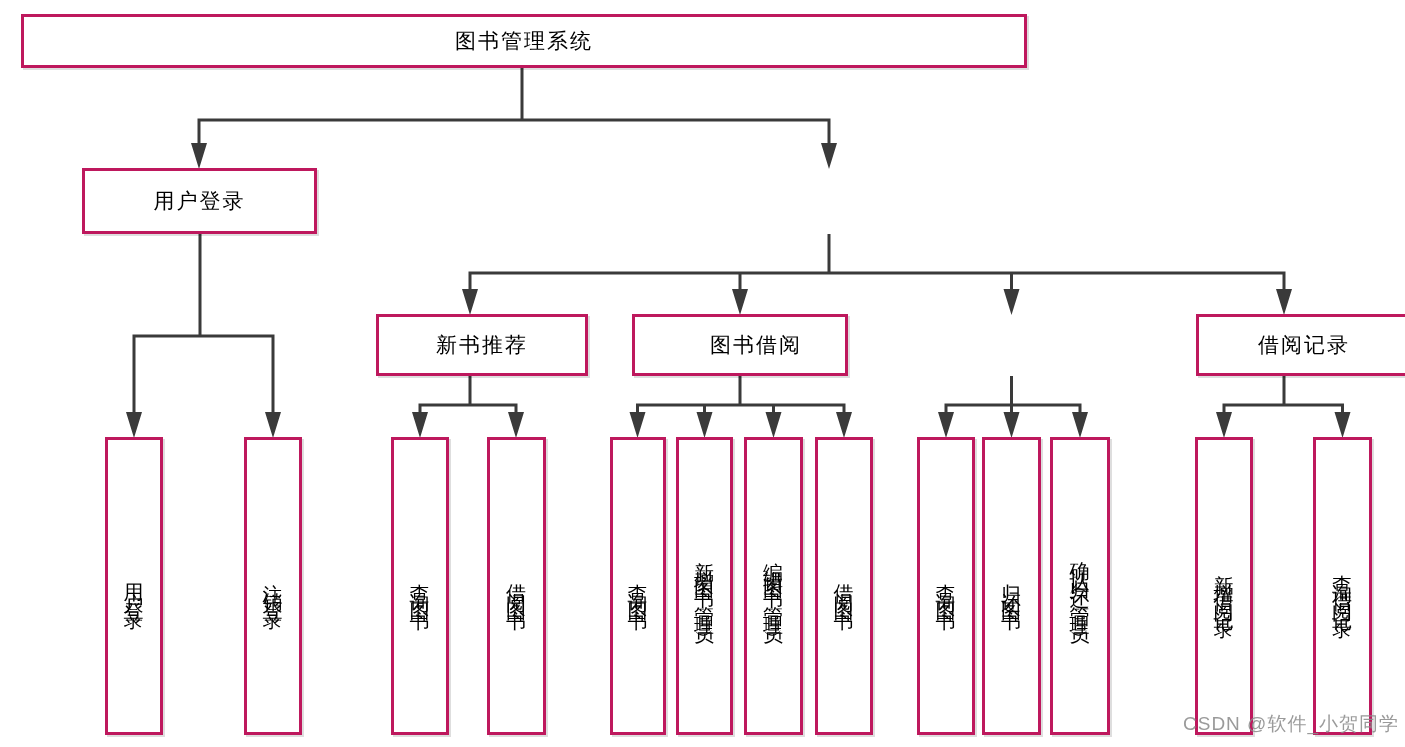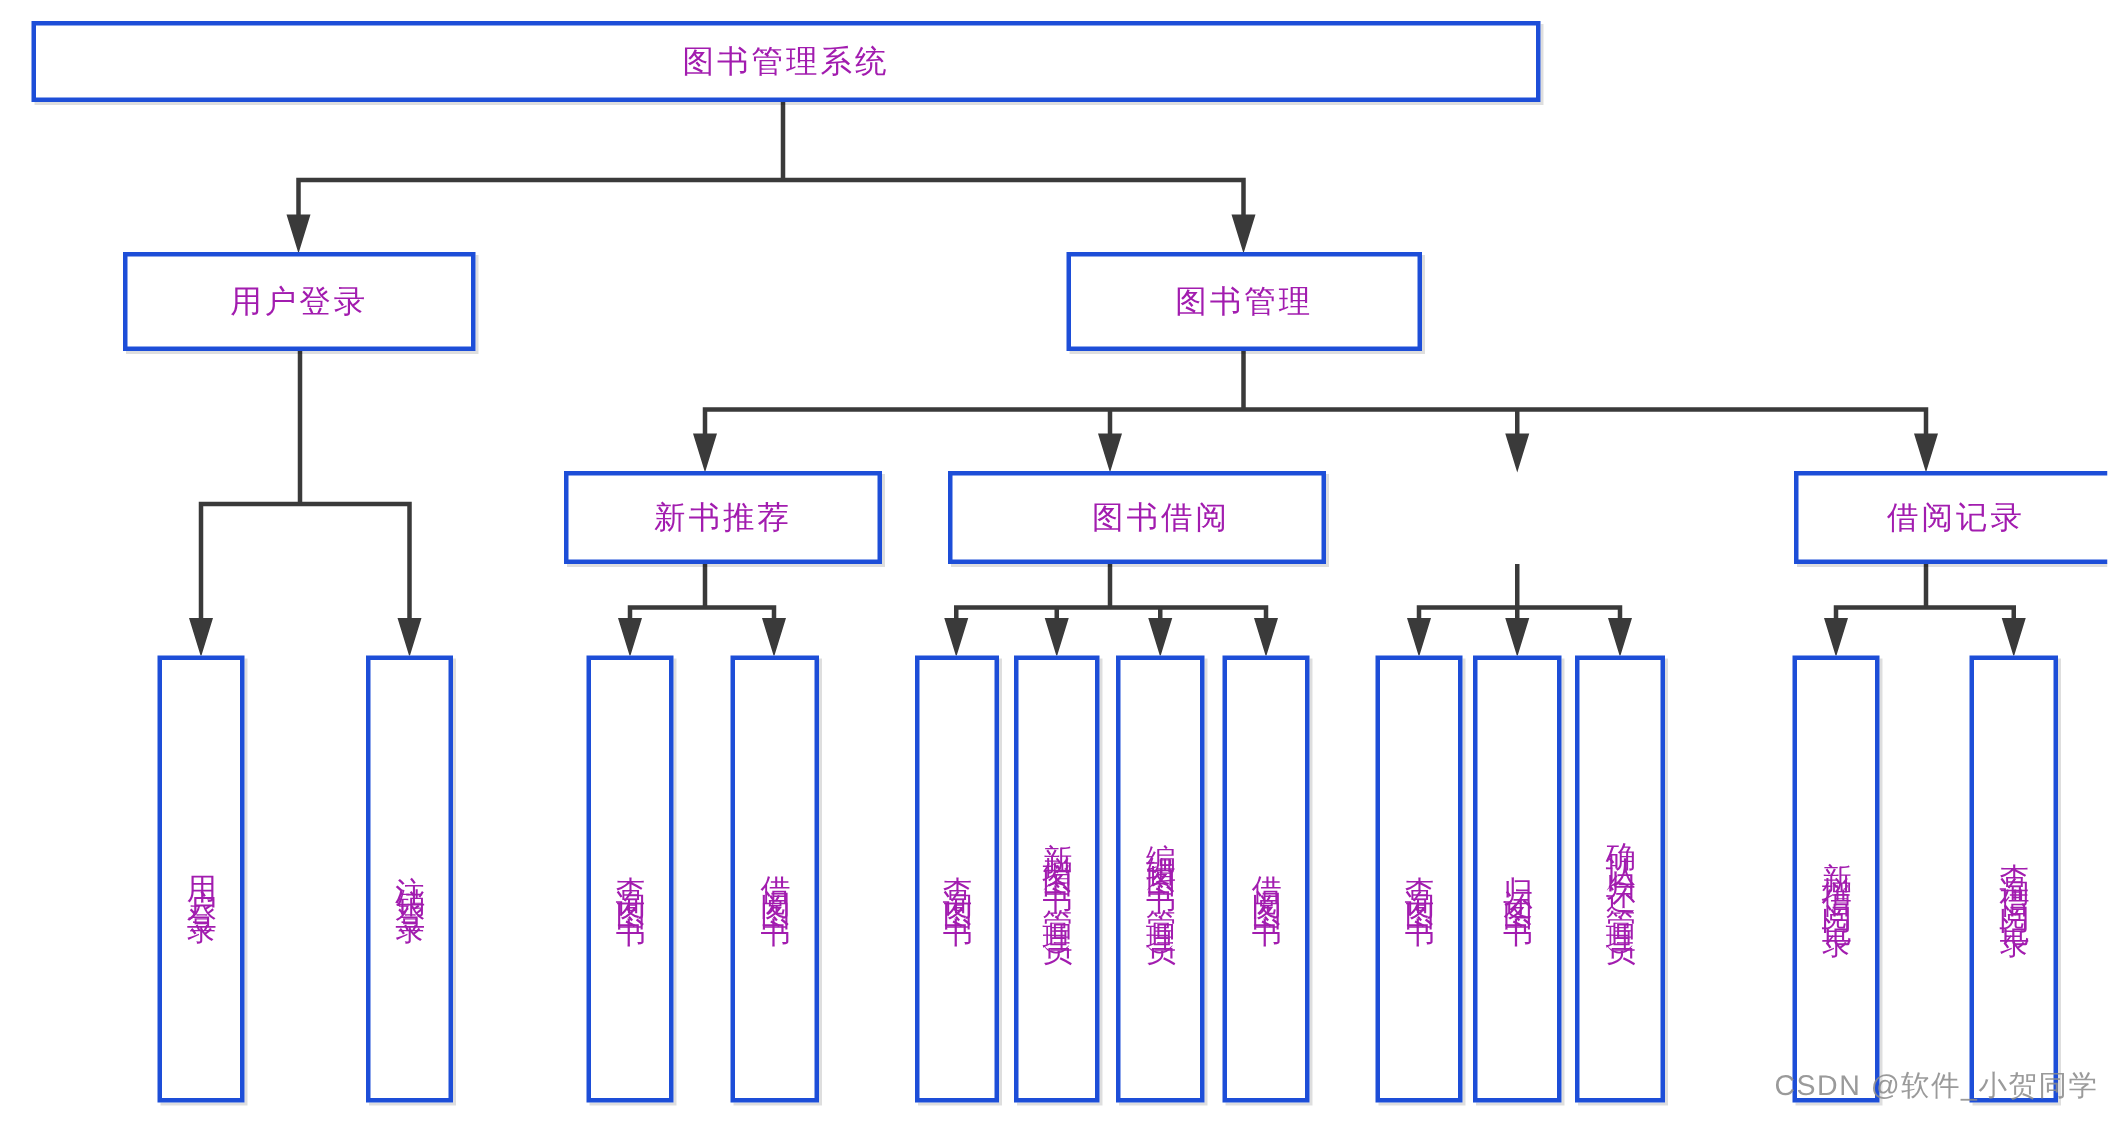--- a/index.html
+++ b/index.html
@@ -3,23 +3,23 @@
 <meta charset="utf-8">
 <style>
   html,body{margin:0;padding:0;background:#ffffff;}
   .canvas{
     position:relative;width:1405px;height:747px;background:#ffffff;overflow:hidden;
     font-family:"Liberation Sans","DejaVu Sans",sans-serif;
   }
   .connectors{position:absolute;left:0;top:0;z-index:1;}
   .box{
     position:absolute;z-index:2;box-sizing:border-box;background:#ffffff;
-    border:3px solid #1d4ed8;box-shadow:2px 2px 0 rgba(0,0,0,0.13);
+    border:3px solid #be185d;box-shadow:2px 2px 0 rgba(0,0,0,0.13);
     display:flex;align-items:center;justify-content:center;
-    color:#a21caf;
+    color:#000000;
   }
   .hbox{font-size:21px;letter-spacing:2px;white-space:nowrap;}
   .vbox .vtext{
     writing-mode:vertical-rl;text-orientation:mixed;
     font-size:20px;line-height:1;letter-spacing:9px;
   }
   .watermark{
     position:absolute;z-index:4;left:1183px;top:711px;width:215px;
     font-size:19px;letter-spacing:1px;color:rgba(140,140,140,0.88);
     white-space:nowrap;
@@ -85,28 +85,25 @@
          M1334.5 412L1350.5 412L1342.5 438Z"></path>
   </svg>
 
   <div class="box hbox" style="left:21px;top:14px;width:1006px;height:54px;">
     <span>图书管理系统</span>
   </div>
 
   <div class="box hbox" style="left:82px;top:168px;width:235px;height:66px;">
     <span>用户登录</span>
   </div>
-  <div class="box hbox" style="left:711px;top:168px;width:237px;height:66px;">
-    <span>图书管理</span>
-  </div>
 
   <div class="box hbox" style="left:376px;top:314px;width:212px;height:62px;">
     <span>新书推荐</span>
   </div>
-  <div class="box hbox" style="left:632px;top:314px;width:252px;height:62px;padding-left:32px;">
+  <div class="box hbox" style="left:632px;top:314px;width:216px;height:62px;padding-left:32px;">
     <span>图书借阅</span>
   </div>
   <div class="box hbox" style="left:1176px;top:314px;width:216px;height:62px;margin-left:20px;">
     <span>借阅记录</span>
   </div>
 
   <div class="box vbox" style="left:105px;top:437px;width:58px;height:298px;">
     <span class="vtext">用户登录</span>
   </div>
   <div class="box vbox" style="left:244px;top:437px;width:58px;height:298px;">

